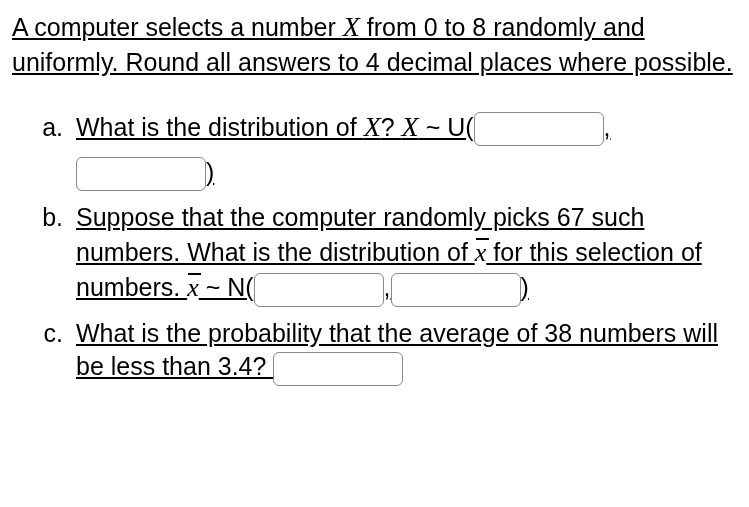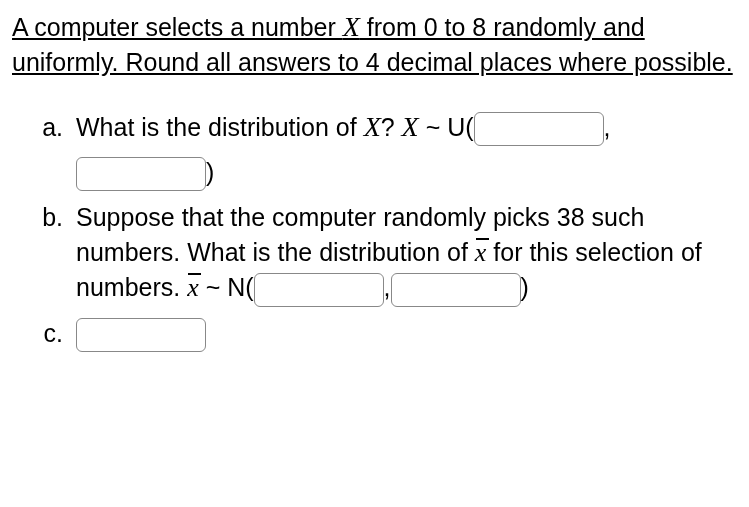--- a/index.html
+++ b/index.html
@@ -18,20 +18,21 @@
   }
   .mathvar {
     font-family: 'Times New Roman', serif;
     font-style: italic;
     font-size: 28px;
   }
   ol {
     list-style-type: lower-alpha;
     padding-left: 58px;
     margin: 0;
+    text-decoration: underline;
   }
   li {
     margin-bottom: 10px;
     padding-left: 6px;
   }
   li::marker {
     font-size: 25px;
   }
   .field {
     display: inline-block;
@@ -72,18 +73,18 @@
 </div>
 
 <ol>
   <li>
     <span>What is the distribution of </span><span class="mathvar">X</span><span>? </span><span class="mathvar">X</span><span> ~ U(</span><span class="field"></span><span>,</span>
     <span class="line-gap">
       <span class="field"></span><span>)</span>
     </span>
   </li>
   <li>
-    <span>Suppose that the computer randomly picks 38 such numbers.  What is the distribution of </span><span class="xbar">x</span><span> for this selection of numbers. </span><span class="xbar">x</span><span> ~ N(</span><span class="field"></span><span>,</span><span class="field"></span><span>)</span>
+    <span>Suppose that the computer randomly picks 67 such numbers.  What is the distribution of </span><span class="xbar">x</span><span> for this selection of numbers. </span><span class="xbar">x</span><span> ~ N(</span><span class="field"></span><span>,</span><span class="field"></span><span>)</span>
   </li>
   <li>
-    <span class="field"></span>
+    <span>What is the probability that the average of 38 numbers will be less than 3.4? </span><span class="field"></span>
   </li>
 </ol>
 
 </body></html>

